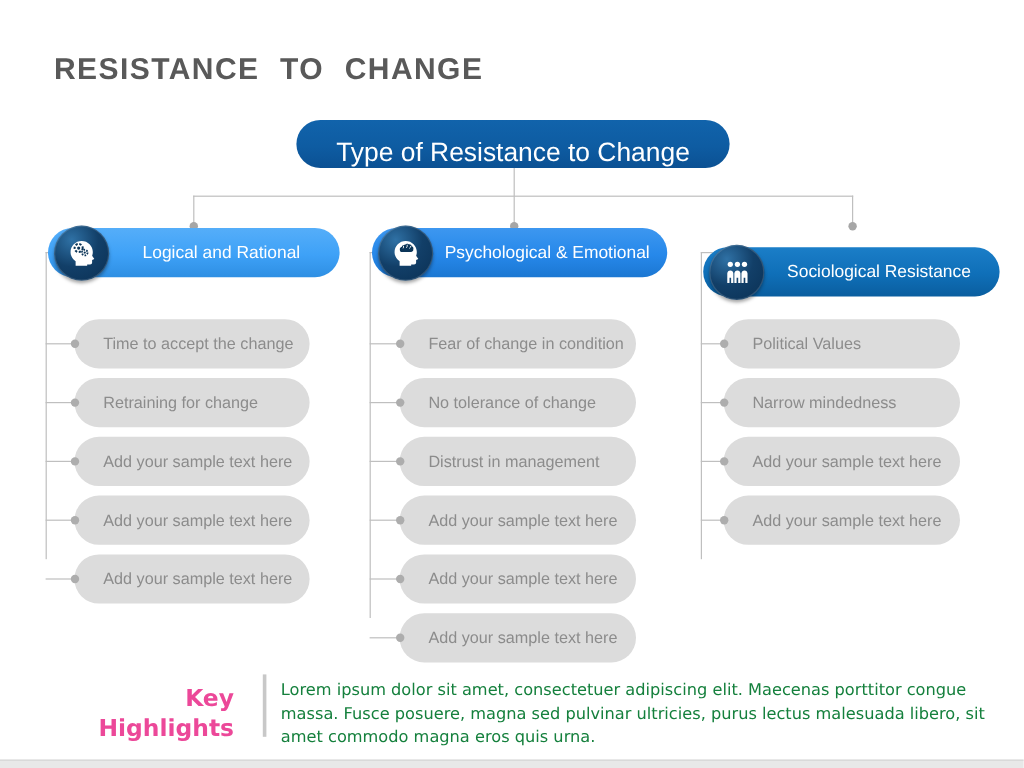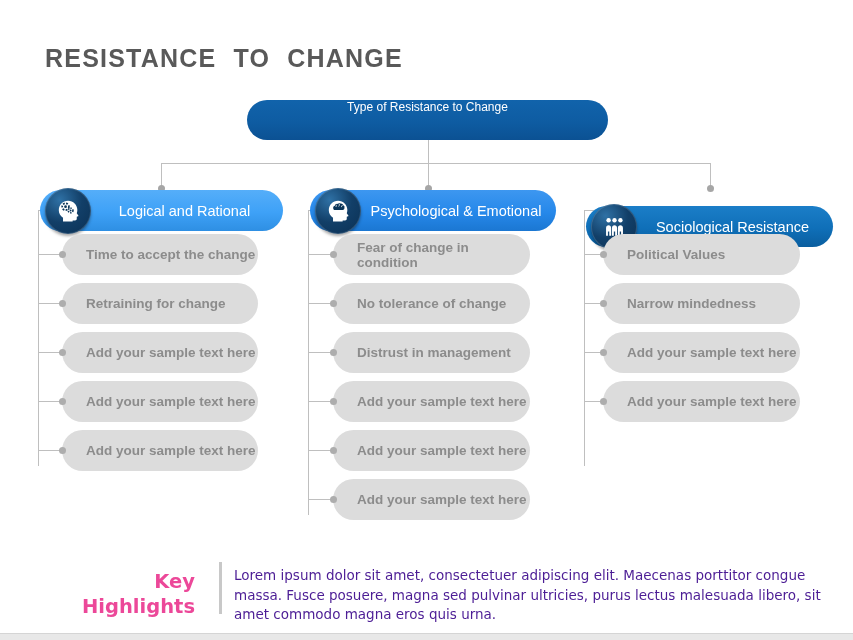--- a/index.html
+++ b/index.html
@@ -12,22 +12,22 @@
   .page-title{
     position:absolute;left:45px;top:44px;
     font-size:25px;font-weight:bold;color:#595959;
     letter-spacing:1.2px;word-spacing:9px;
   }
   
   .root-node{
     position:absolute;left:247px;top:100px;width:361px;height:40px;
     border-radius:20px;
     background:linear-gradient(180deg,#1163ab 0%,#0e5ca2 55%,#0b5193 100%);
-    display:flex;align-items:flex-start;justify-content:center;
-    color:#ffffff;font-size:12px;
+    display:flex;align-items:flex-end;justify-content:center;
+    color:#ffffff;font-size:22px;
   }
   
   .conn{position:absolute;background:#bfbfbf;}
   .conn-dot{position:absolute;width:7px;height:7px;border-radius:50%;background:#a6a6a6;}
   
   .branch{position:absolute;top:190px;}
   .trunk{position:absolute;left:0;top:20px;width:1px;background:#bfbfbf;}
   .trunk-stub{position:absolute;left:0;top:20px;width:10px;height:1px;background:#bfbfbf;}
   .branch-header{
     position:absolute;top:0;height:41px;border-radius:21px;
@@ -38,21 +38,21 @@
   .b1 .branch-header{background:linear-gradient(180deg,#55aef9 0%,#3ea1f7 55%,#2e8fe3 100%);}
   .b2 .branch-header{background:linear-gradient(180deg,#3d97f0 0%,#2688ea 55%,#1b77d2 100%);}
   .b3 .branch-header{background:linear-gradient(180deg,#1b7ec8 0%,#0f6fb8 55%,#0a5e9f 100%);margin-top:16px;}
   .icon-circle{
     position:absolute;left:5px;top:-2.5px;width:46px;height:46px;border-radius:50%;
     background:radial-gradient(circle at 32% 26%,#2f71a5 0%,#123f68 48%,#0a3054 100%);
     box-shadow:0 2px 3px rgba(0,0,0,.35), inset 0 0 0 1px rgba(255,255,255,.14);
     display:flex;align-items:center;justify-content:center;
   }
   .icon-circle svg{width:27px;height:27px;display:block;}
-  .children{position:absolute;top:44px;font-weight:bold;}
+  .children{position:absolute;top:76px;}
   .child-pill{
     position:relative;height:41px;margin-bottom:8px;border-radius:20.5px;
     background:#dcdcdc;
     display:flex;align-items:center;
     padding-left:24px;box-sizing:border-box;
     color:#8c8c8c;font-size:13.5px;
   }
   .child-pill::before{content:"";position:absolute;top:20px;height:1px;background:#bfbfbf;}
   .b1 .child-pill::before{left:-24px;width:24px;}
   .b2 .child-pill::before{left:-25px;width:25px;}
@@ -63,21 +63,21 @@
   }
   
   .kh-heading{
     position:absolute;left:60px;top:569px;width:135px;text-align:right;
     font-size:19.5px;font-weight:bold;color:#ec4899;line-height:1.3;
     font-family:"DejaVu Sans", sans-serif;
   }
   .kh-divider{position:absolute;left:219px;top:562px;width:3px;height:52px;background:#c8c8c8;}
   .kh-body{
     position:absolute;left:234px;top:566px;width:612px;
-    font-size:13.5px;color:#4c1d95;line-height:1.45;
+    font-size:13.5px;color:#15803d;line-height:1.45;
     font-family:"DejaVu Sans", sans-serif;
   }
   
   .footer-strip{
     position:absolute;left:0;bottom:0;width:853px;height:6px;
     background:#e8e8e8;border-top:1px solid #d5d5d5;
   }
 </style>
 </head>
 <body>

